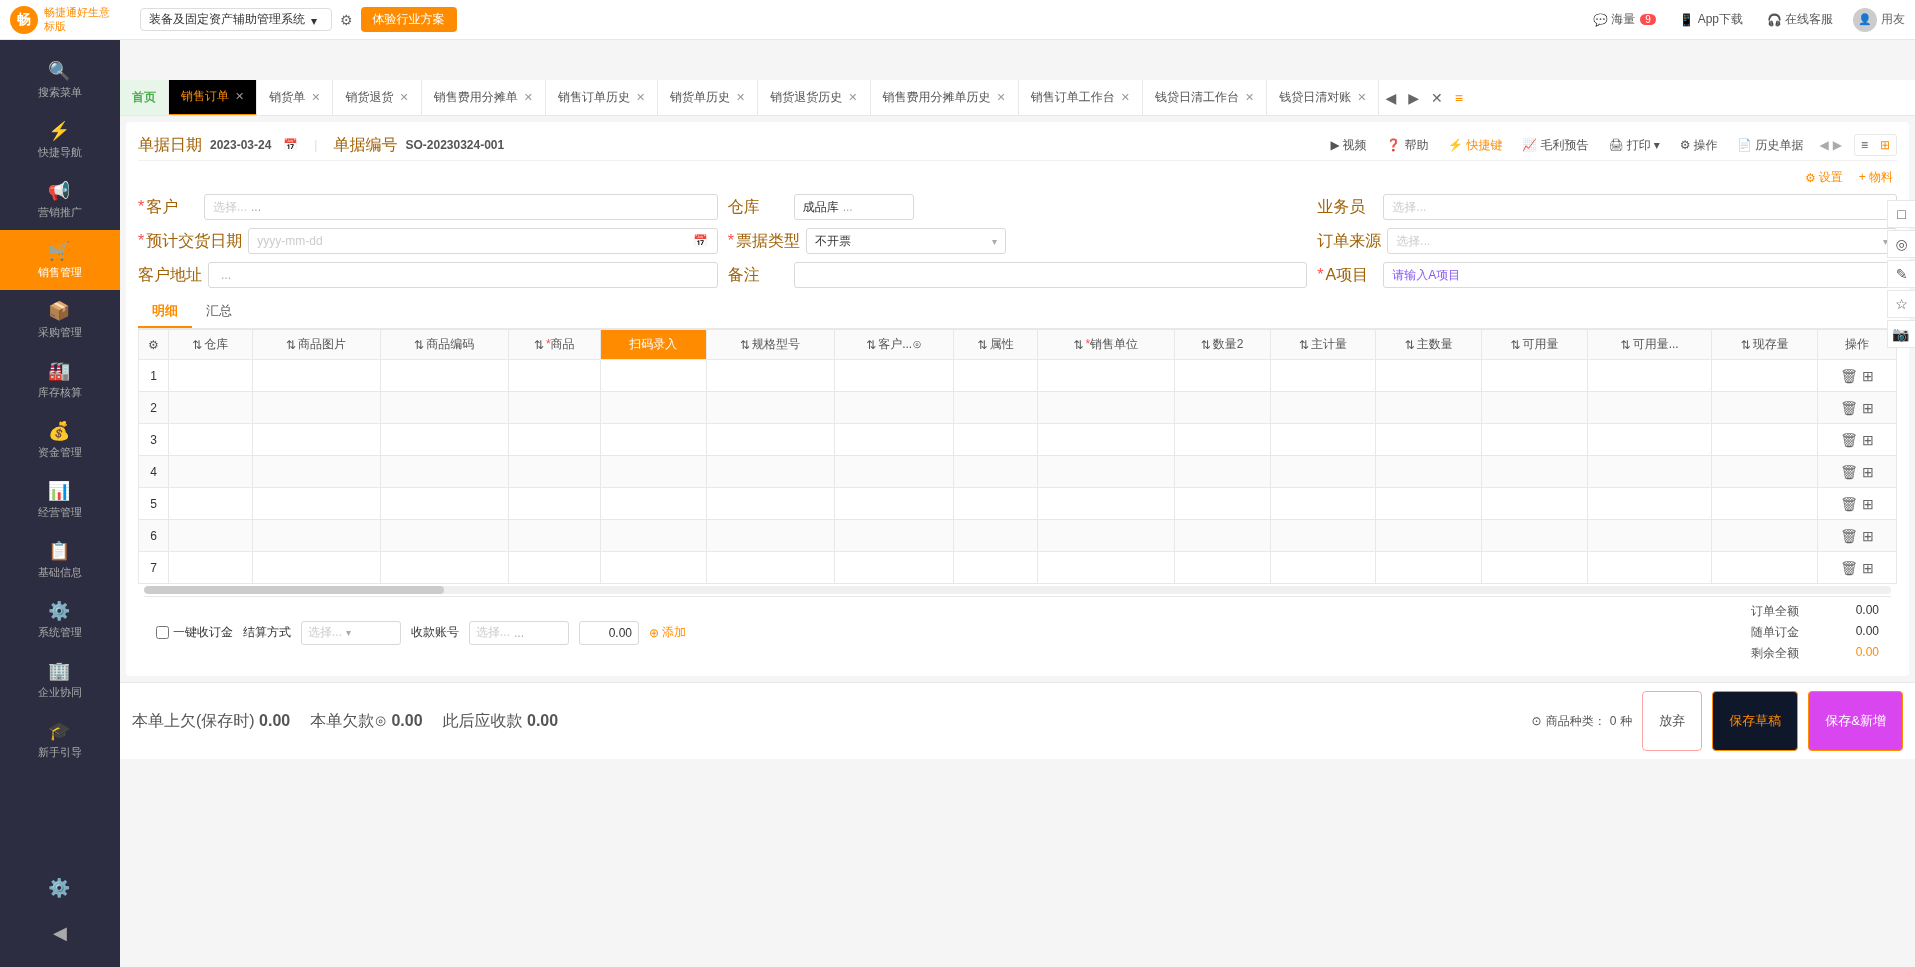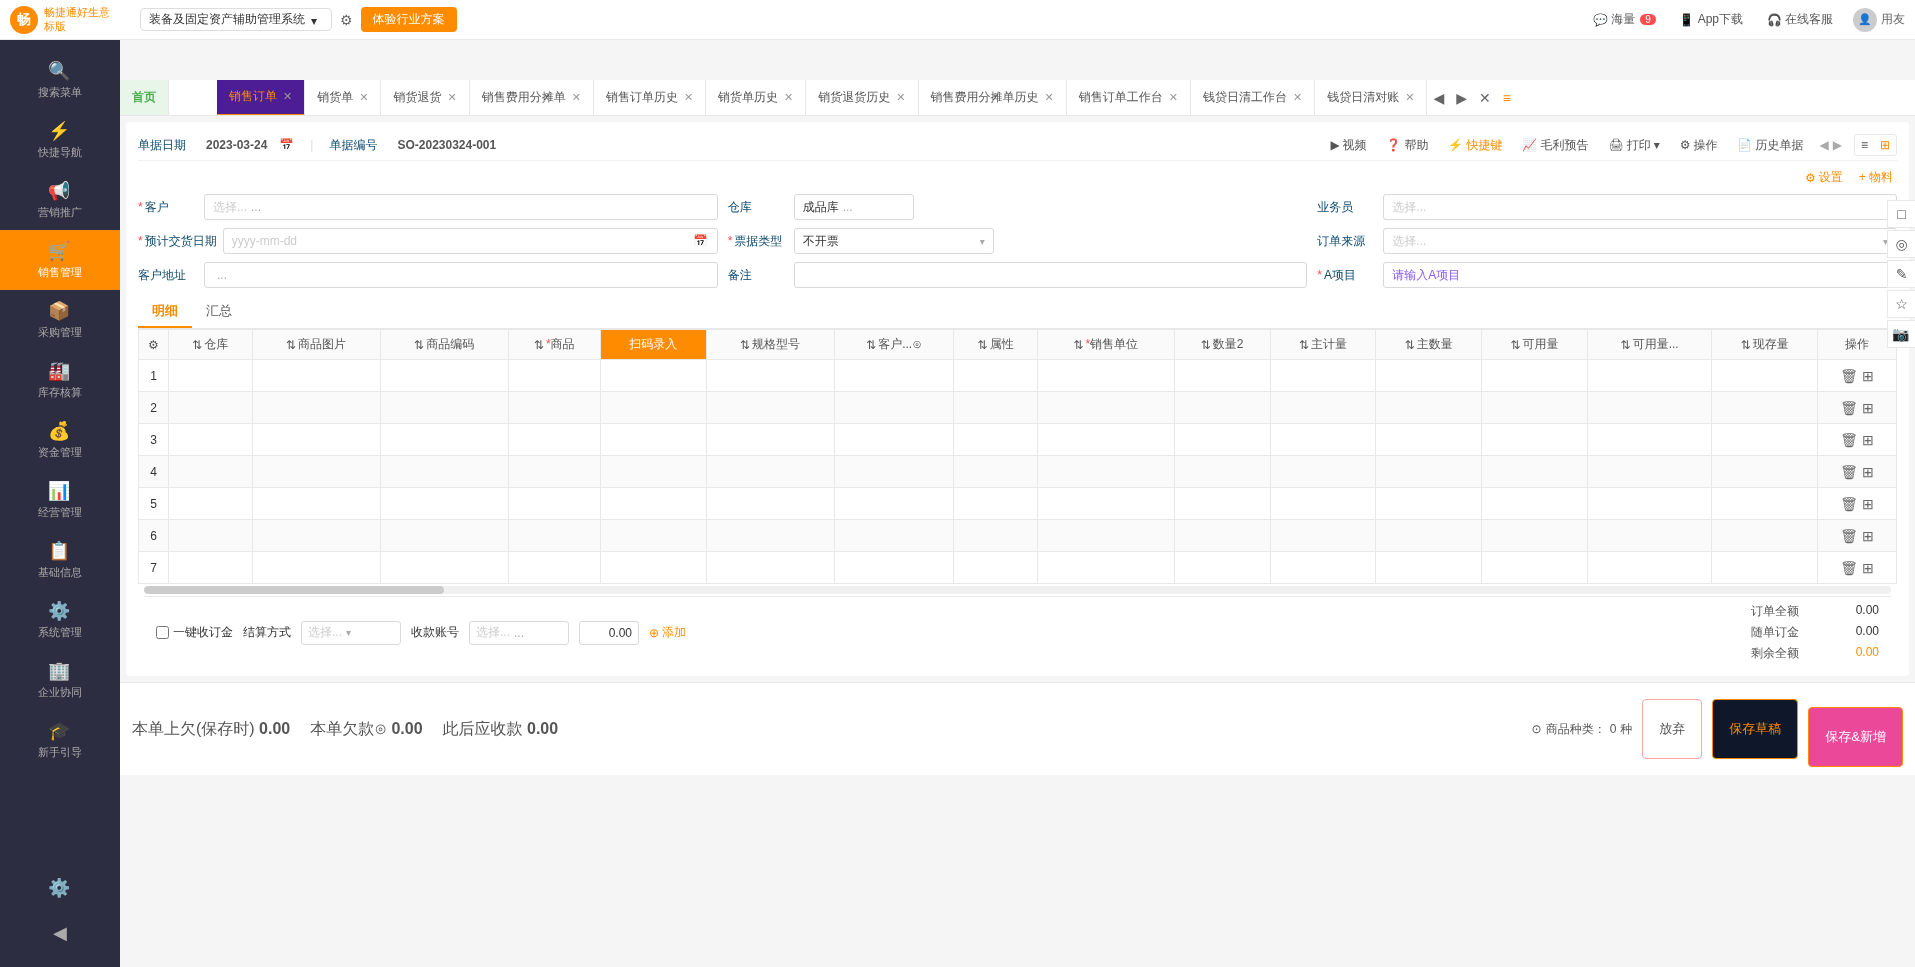--- a/index.html
+++ b/index.html
@@ -26,39 +26,39 @@
     .sidebar-icon { font-size: 18px; margin-bottom: 3px; }
     .sidebar-bottom { margin-top: auto; width: 100%; display: flex; flex-direction: column; align-items: center; padding-bottom: 10px; }
 
     
     .main { margin-left: 120px; margin-top: 40px; height: calc(967px - 40px); display: flex; flex-direction: column; overflow: hidden; }
 
     
     .tab-bar { display: flex; align-items: center; background: #fff; border-bottom: 1px solid #e8e8e8; height: 36px; overflow: hidden; }
     .tab-item { display: flex; align-items: center; padding: 0 12px; height: 36px; cursor: pointer; font-size: 12px; color: #555; border-right: 1px solid #e8e8e8; white-space: nowrap; position: relative; }
     .tab-item.home { background: #e8f5e9; color: #4caf50; font-weight: bold; }
-    .tab-item.active { background: #4c1d95; color: #ff8c00; border-bottom: 2px solid #ff8c00; margin-left: 48px; }
+    .tab-item.active { background: #000000; color: #ff8c00; border-bottom: 2px solid #ff8c00; }
     .tab-item .tab-close { margin-left: 6px; color: #999; font-size: 11px; }
     .tab-nav-btn { padding: 0 6px; cursor: pointer; color: #666; font-size: 14px; display: flex; align-items: center; height: 36px; }
 
     
     .content { flex: 1; overflow: hidden; display: flex; flex-direction: column; background: #f5f5f5; }
 
     
     .form-area { background: #fff; margin: 6px; border-radius: 4px; padding: 8px 12px; }
 
     
     .toolbar { display: flex; align-items: center; padding: 4px 0; gap: 8px; font-size: 12px; color: #555; border-bottom: 1px solid #f0f0f0; margin-bottom: 6px; flex-wrap: wrap; }
     .toolbar-item { display: flex; align-items: center; gap: 3px; cursor: pointer; color: #555; padding: 2px 4px; }
     .orange { color: #ff8c00; }
 
     
     .form-row { display: flex; align-items: center; margin-bottom: 8px; gap: 10px; }
     .form-field { display: flex; align-items: center; gap: 6px; flex: 1; }
-    .field-label { font-size: 12px; color: #0c4a6e; white-space: nowrap; min-width: 60px; }
+    .field-label { font-size: 16px; color: #a16207; white-space: nowrap; min-width: 60px; }
     .required::before { content: '*'; color: #ff4d4f; margin-right: 2px; }
     .field-value { border: 1px solid #d9d9d9; border-radius: 3px; padding: 3px 8px; font-size: 12px; color: #333; min-width: 120px; height: 26px; display: flex; align-items: center; }
     .field-input { border: 1px solid #d9d9d9; border-radius: 3px; padding: 3px 8px; font-size: 12px; color: #999; min-width: 160px; height: 26px; display: flex; align-items: center; flex: 1; }
     .field-input.wide { min-width: 300px; }
     .dots { color: #aaa; margin-left: 4px; cursor: pointer; }
     .calendar-icon { color: #aaa; cursor: pointer; margin-left: 4px; }
 
     
     .form-tabs { display: flex; border-bottom: 1px solid #e8e8e8; margin-bottom: 0; }
     .form-tab { padding: 6px 14px; cursor: pointer; font-size: 13px; color: #555; }
@@ -96,21 +96,21 @@
     .total-value.orange { color: #ff8c00; }
 
     
     .action-bar { background: #fff; border-top: 1px solid #e8e8e8; padding: 8px 12px; display: flex; align-items: center; justify-content: space-between; }
     .left-stats { display: flex; gap: 20px; font-size: 16px; color: #555; }
     .right-actions { display: flex; align-items: center; gap: 10px; }
     .product-count { display: flex; align-items: center; gap: 4px; font-size: 12px; color: #555; }
     .btn { border-radius: 4px; padding: 20px 16px; font-size: 13px; cursor: pointer; border: 1px solid #fca5a5; }
     .btn-default { background: #fff; color: #555; }
     .btn-outline { background: #0f172a; color: #ff8c00; border-color: #ff8c00; }
-    .btn-primary { background: #ec4899; color: #fff; border-color: #ff8c00; margin-top: 16px; }
+    .btn-primary { background: #d946ef; color: #fff; border-color: #ff8c00; }
 
     
     .right-mini-bar { position: fixed; right: 0; top: 200px; display: flex; flex-direction: column; gap: 2px; }
     .mini-btn { width: 28px; height: 28px; background: #fff; border: 1px solid #e8e8e8; border-right: none; display: flex; align-items: center; justify-content: center; cursor: pointer; color: #555; font-size: 14px; }
     .mini-btn.orange { color: #ff8c00; }
 
     
     ::-webkit-scrollbar { width: 6px; height: 6px; }
     ::-webkit-scrollbar-track { background: #f1f1f1; }
     ::-webkit-scrollbar-thumb { background: #ccc; border-radius: 3px; }

